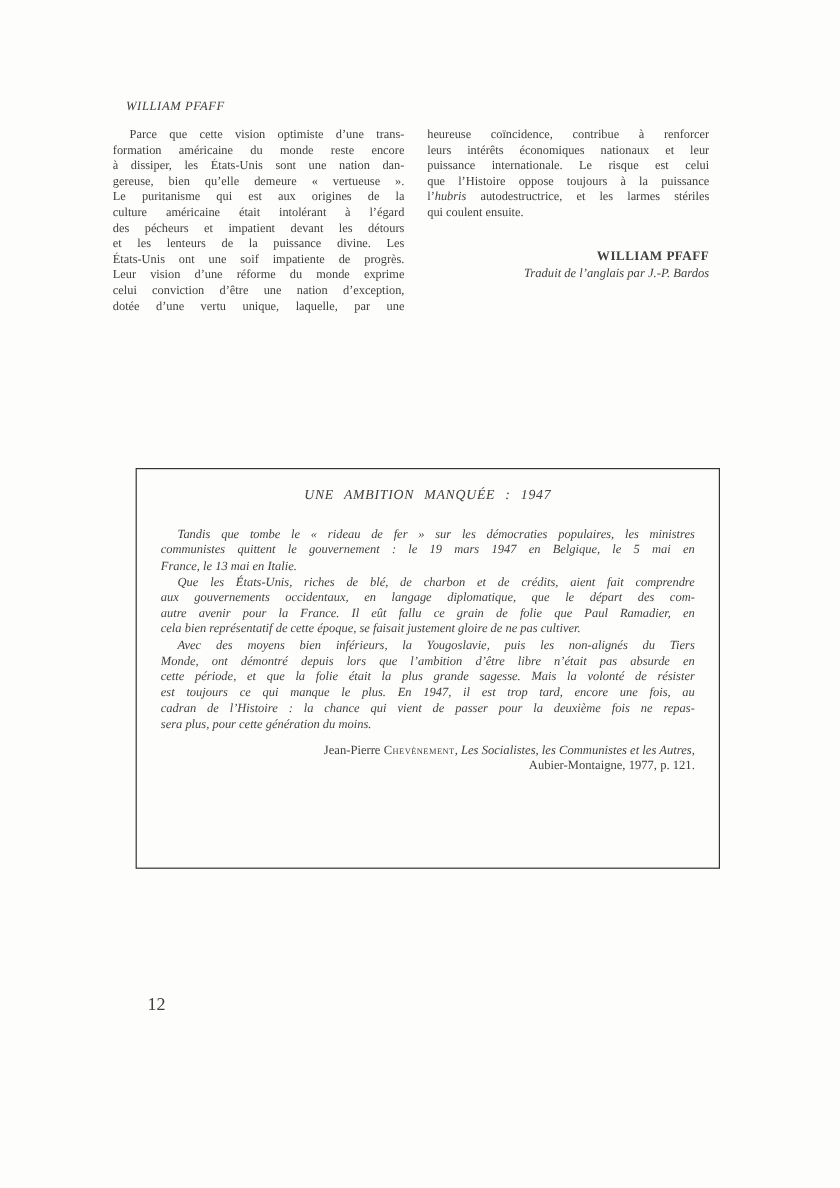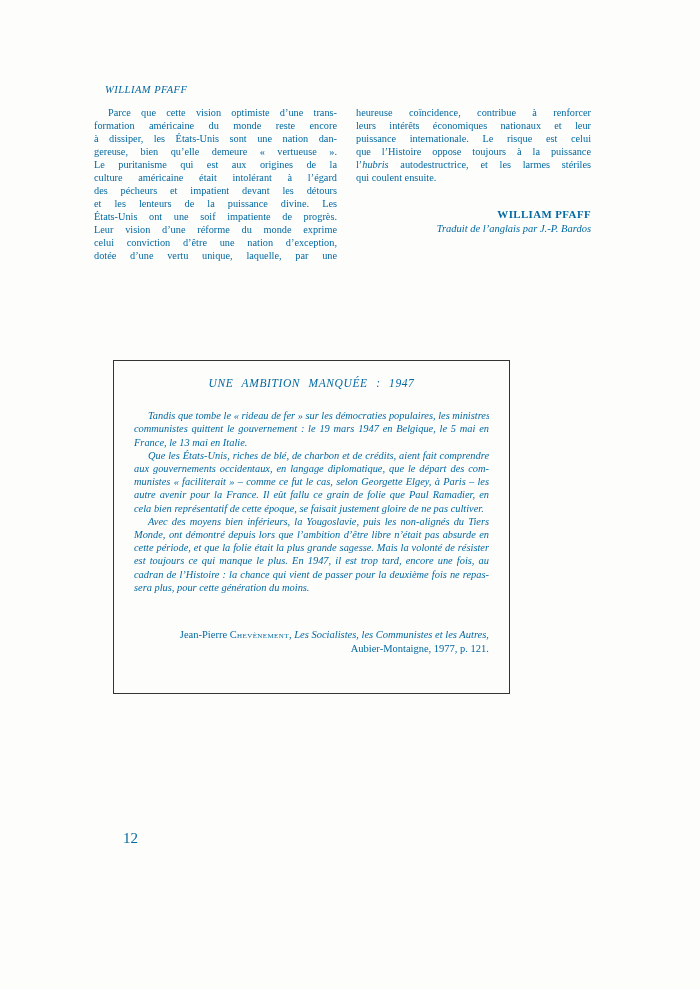--- a/index.html
+++ b/index.html
@@ -5,21 +5,21 @@
   html, body {
     margin: 0;
     padding: 0;
     background: #ffffff;
   }
   .sheet {
     position: relative;
     width: 700px;
     height: 990px;
     background: #fdfdfc;
-    color: #0369a1;
+    color: #404040;
     font-family: "Liberation Serif", "DejaVu Serif", serif;
     overflow: hidden;
   }
   .running-head {
     position: absolute;
     left: 105px;
     top: 84px;
     font-style: italic;
     font-size: 10.5px;
     letter-spacing: 0.5px;
@@ -59,42 +59,42 @@
   }
   .signature-translator {
     font-style: italic;
     font-size: 10.5px;
     margin-top: 1px;
   }
 
   .feature-box {
     position: absolute;
     left: 113px;
-    top: 360px;
-    width: 397px;
+    top: 390px;
+    width: 487px;
     height: 334px;
     box-sizing: border-box;
     border: 1.6px solid #343434;
     padding: 16px 20px 2px 20px;
     font-style: italic;
     font-size: 10.4px;
     line-height: 13.2px;
   }
   .box-title {
     text-align: center;
     font-size: 11.5px;
     letter-spacing: 0.6px;
     word-spacing: 5px;
     margin-bottom: 19px;
     white-space: nowrap;
   }
   .box-para { text-indent: 0; }
 
   .box-citation {
-    margin-top: 34px;
+    margin-top: 8px;
     font-style: normal;
     font-size: 10.5px;
     line-height: 13.5px;
     text-align: right;
   }
   .smallcaps {
     font-variant: small-caps;
     letter-spacing: 0.4px;
   }
   .italic { font-style: italic; }
@@ -150,21 +150,20 @@
     <div class="box-title">UNE AMBITION MANQUÉE : 1947</div>
 
     <div class="box-para indent-first">
         <div class="jline first"><span>Tandis que tombe le « rideau de fer » sur les démocraties populaires, les ministres</span></div>
         <div class="jline"><span>communistes quittent le gouvernement : le 19 mars 1947 en Belgique, le 5 mai en</span></div>
         <div class="jline last"><span>France, le 13 mai en Italie.</span></div>
       </div>
     <div class="box-para indent-first">
         <div class="jline first"><span>Que les États-Unis, riches de blé, de charbon et de crédits, aient fait comprendre</span></div>
         <div class="jline"><span>aux gouvernements occidentaux, en langage diplomatique, que le départ des com-</span></div>
-        <div class="jline"><span>munistes « faciliterait » – comme ce fut le cas, selon Georgette Elgey, à Paris – les</span></div>
         <div class="jline"><span>autre avenir pour la France. Il eût fallu ce grain de folie que Paul Ramadier, en</span></div>
         <div class="jline last"><span>cela bien représentatif de cette époque, se faisait justement gloire de ne pas cultiver.</span></div>
       </div>
     <div class="box-para indent-first">
         <div class="jline first"><span>Avec des moyens bien inférieurs, la Yougoslavie, puis les non-alignés du Tiers</span></div>
         <div class="jline"><span>Monde, ont démontré depuis lors que l’ambition d’être libre n’était pas absurde en</span></div>
         <div class="jline"><span>cette période, et que la folie était la plus grande sagesse. Mais la volonté de résister</span></div>
         <div class="jline"><span>est toujours ce qui manque le plus. En 1947, il est trop tard, encore une fois, au</span></div>
         <div class="jline"><span>cadran de l’Histoire : la chance qui vient de passer pour la deuxième fois ne repas-</span></div>
         <div class="jline last"><span>sera plus, pour cette génération du moins.</span></div>

